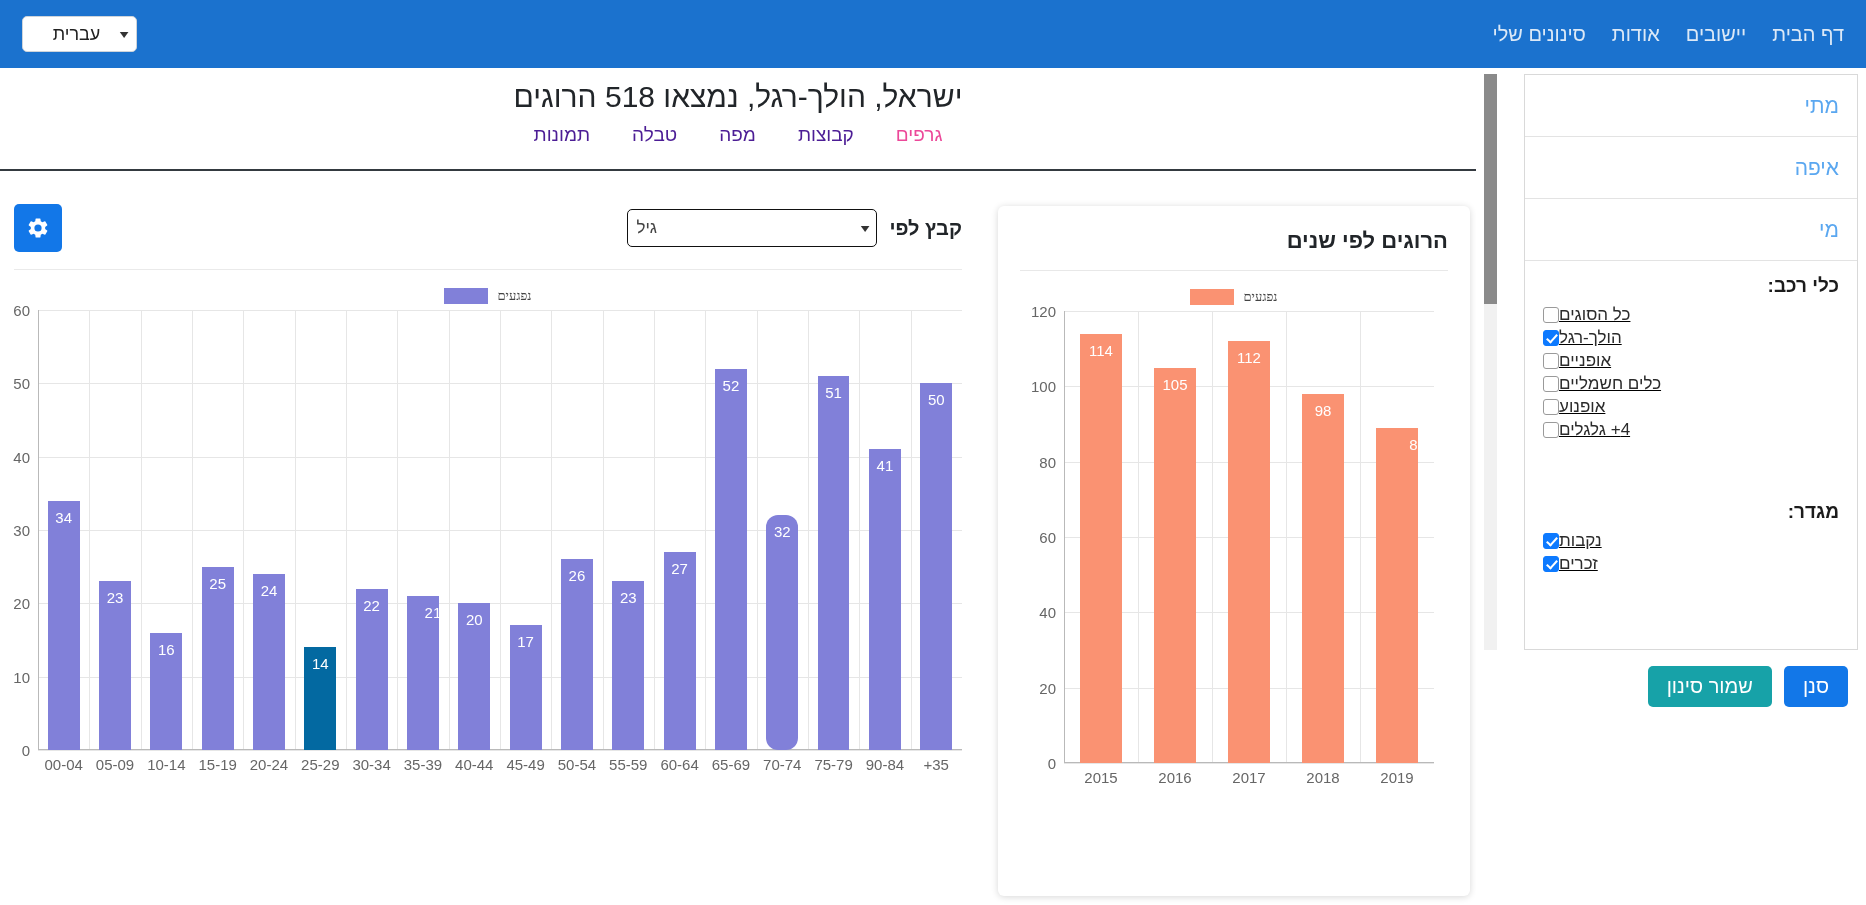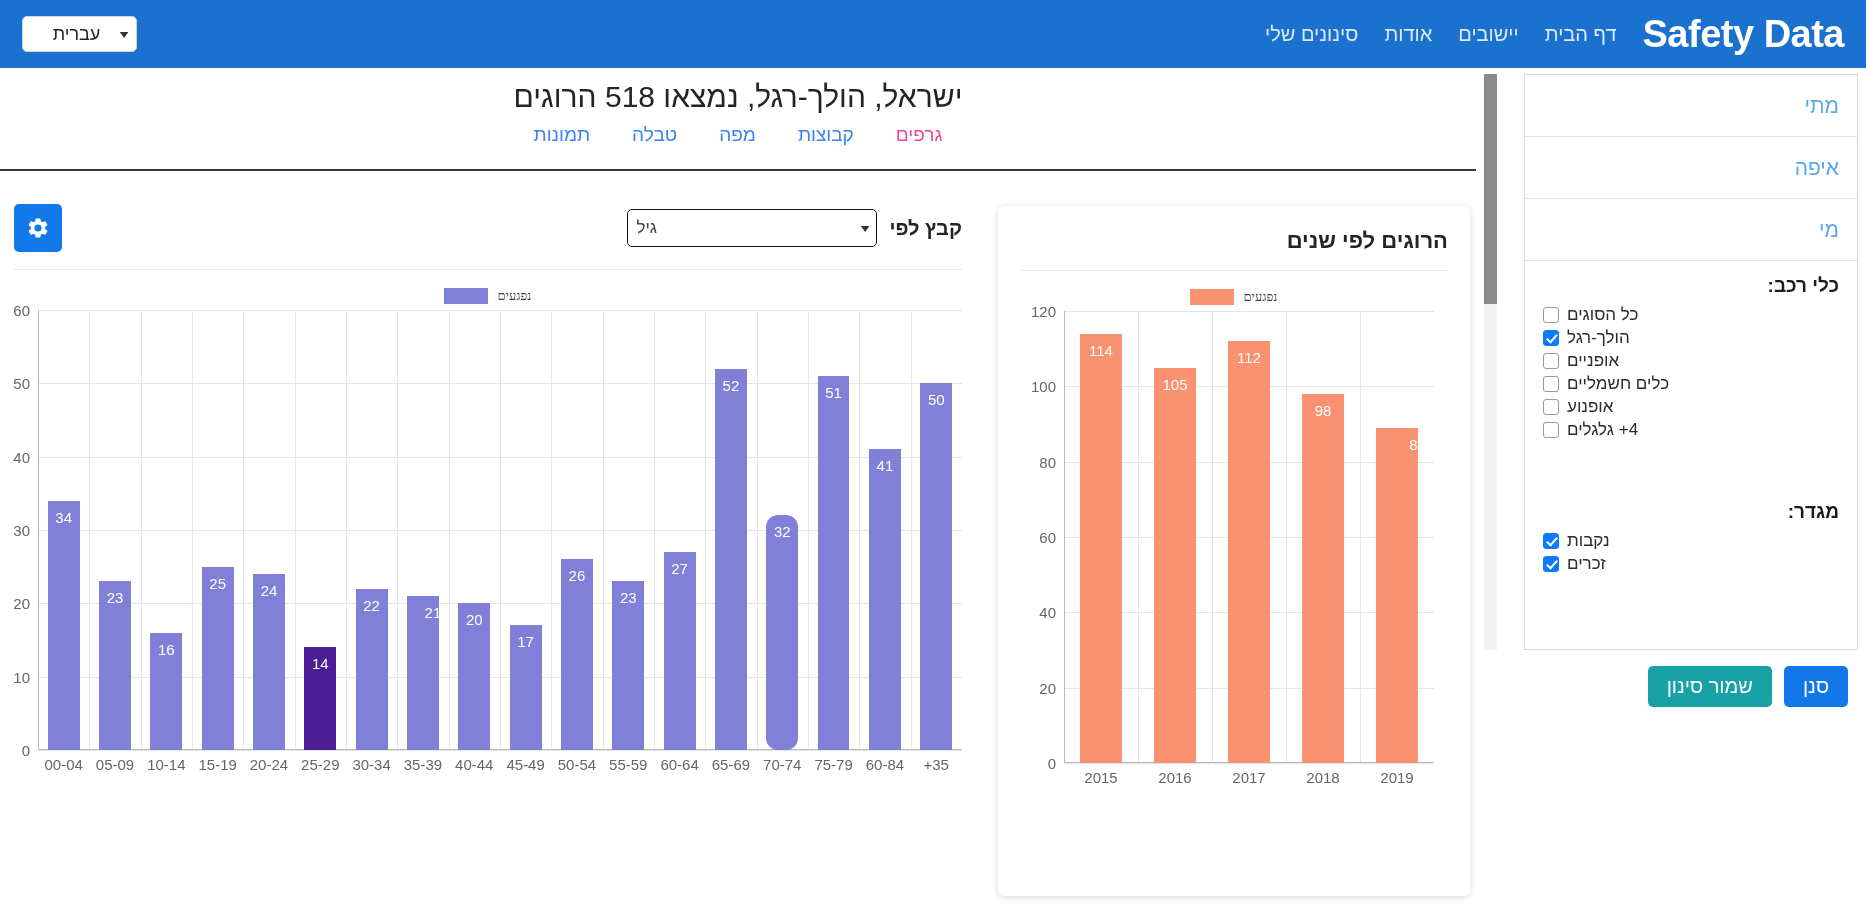--- a/index.html
+++ b/index.html
@@ -78,21 +78,21 @@
     white-space: nowrap;
   }
   .tabs {
     display: flex; justify-content: center;
     gap: 42px;
     margin-top: 10px;
     direction: rtl;
   }
   .tab {
     font-size: 19px;
-    color: #3b82f6;
+    color: #4c1d95;
     cursor: pointer;
     white-space: nowrap;
   }
   .tab.active { color: #ec4899; }
   .header-rule {
     position: absolute;
     left: 0; right: 0; bottom: 0;
     height: 2px; background: #343a40;
   }
 
@@ -269,23 +269,23 @@
     width: 100%;
     text-align: right;
   }
   .filter-section { padding: 14px 18px 4px 18px; }
   .filter-heading {
     font-size: 19px; font-weight: bold; color: #1c1c1c;
     text-align: right; margin-bottom: 8px;
   }
   .check-row {
     display: flex; align-items: center; justify-content: flex-end;
-    gap: 8px;
     margin: 3px 0;
     cursor: pointer;
+    text-decoration: underline;
   }
   .check-label { font-size: 17px; color: #2b2b2b; white-space: nowrap; }
   .cbox {
     width: 16px; height: 16px;
     border: 1px solid #9a9a9a;
     border-radius: 3px;
     background: #ffffff;
     flex: none;
     position: relative;
   }
@@ -335,21 +335,20 @@
     font-family: "Liberation Sans", sans-serif;
     white-space: nowrap;
   }
   .btn-filter { background: #1277e8; }
   .btn-save { background: #17a2a8; }
 </style>
 </head>
 <body>
 
 <div class="navbar">
-  <div class="brand">Safety Data</div>
   <nav class="nav-links">
     <a class="nav-link">דף הבית</a>
     <a class="nav-link">יישובים</a>
     <a class="nav-link">אודות</a>
     <a class="nav-link">סינונים שלי</a>
   </nav>
   <div class="nav-spacer"></div>
   <div class="lang-select">
     <span class="caret">▾</span>
     <span class="lang-text">עברית</span>
@@ -508,21 +507,21 @@
             <div class="bar" title="15-19: 25" style="height: 41.6667%; width: 62%; background: rgb(129, 128, 217);">
               <span class="bar-value">25</span>
             </div>
           </div>
           <div class="barslot">
             <div class="bar" title="20-24: 24" style="height: 40%; width: 62%; background: rgb(129, 128, 217);">
               <span class="bar-value">24</span>
             </div>
           </div>
           <div class="barslot">
-            <div class="bar" title="25-29: 14" style="height: 23.3333%; width: 62%; background: #4c1d95;">
+            <div class="bar" title="25-29: 14" style="height: 23.3333%; width: 62%; background: #0369a1;">
               <span class="bar-value">14</span>
             </div>
           </div>
           <div class="barslot">
             <div class="bar" title="30-34: 22" style="height: 36.6667%; width: 62%; background: rgb(129, 128, 217);">
               <span class="bar-value">22</span>
             </div>
           </div>
           <div class="barslot">
             <div class="bar" title="35-39: 21" style="height: 35%; width: 62%; background: rgb(129, 128, 217); padding-left: 20px;">
@@ -591,21 +590,21 @@
         <div class="xlabel">30-34</div>
         <div class="xlabel">35-39</div>
         <div class="xlabel">40-44</div>
         <div class="xlabel">45-49</div>
         <div class="xlabel">50-54</div>
         <div class="xlabel">55-59</div>
         <div class="xlabel">60-64</div>
         <div class="xlabel">65-69</div>
         <div class="xlabel">70-74</div>
         <div class="xlabel">75-79</div>
-        <div class="xlabel">60-84</div>
+        <div class="xlabel">90-84</div>
         <div class="xlabel">+35</div>
       </div>
   </div>
 </div>
 
 <div class="sidebar">
   <div class="sb-track"></div>
   <div class="sb-thumb"></div>
 
   <div class="sidebar-scrollwrap">

